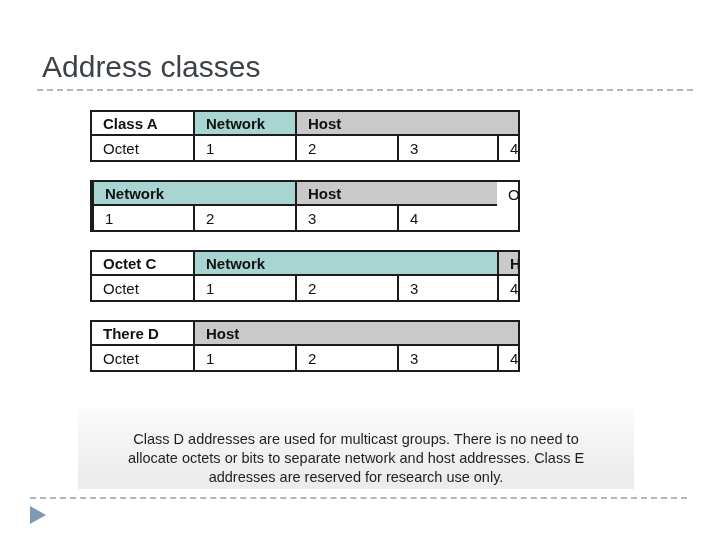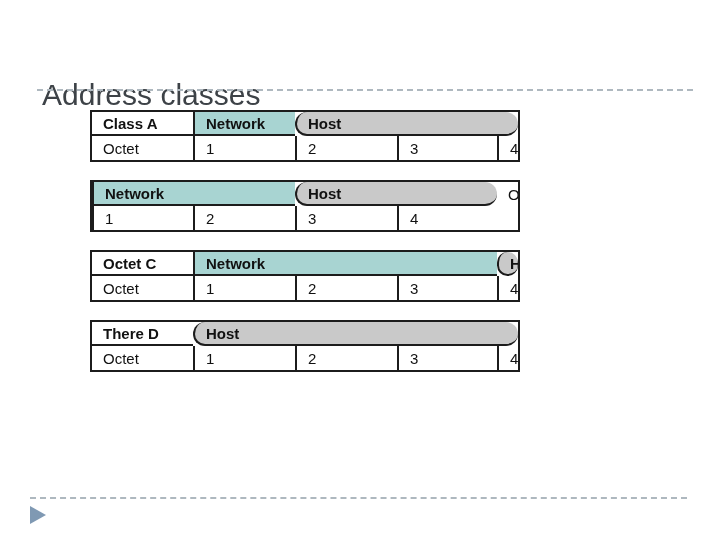--- a/index.html
+++ b/index.html
@@ -15,21 +15,20 @@
   * { margin: 0; padding: 0; box-sizing: border-box; }
   html, body { width: 720px; height: 540px; background: #ffffff; overflow: hidden; }
   body { font-family: "Liberation Sans", "DejaVu Sans", sans-serif; position: relative; }
 
   .slide { position: absolute; inset: 0; background: #ffffff; }
 
   .title {
     position: absolute; left: 42px; top: 50px;
     font-size: 30px; font-weight: 400; color: var(--title-text);
     white-space: nowrap;
-    margin-top: 28px;
   }
   .divider {
     position: absolute; height: 0;
     border-top: 2px dashed var(--divider);
   }
   .divider.top { left: 37px; top: 89px; width: 656px; }
   .divider.bottom { left: 30px; top: 497px; width: 657px; }
 
   .tables-wrap { position: absolute; left: 90px; top: 110px; width: 533px; }
 
@@ -46,21 +45,21 @@
     display: flex; align-items: center;
     padding-left: 11px;
     font-size: 15px; color: #111111;
     background: #ffffff;
     overflow: hidden; white-space: nowrap;
   }
   .cell.hdr { font-weight: 700; }
   .cell.bl { border-left: 2px solid var(--table-border); }
   .cell.bb { border-bottom: 2px solid var(--table-border); }
   .cell.network { background: var(--network-fill); }
-  .cell.host { background: var(--host-fill); border-radius: 12px; }
+  .cell.host { background: var(--host-fill); }
 
   .caption-panel {
     position: absolute; left: 78px; top: 409px; width: 556px; height: 80px;
     background: linear-gradient(180deg, #fbfbfb 0%, var(--caption-bg) 85%);
     padding-top: 21px;
   }
   .caption-line {
     text-align: center;
     font-size: 14.5px; line-height: 19px;
     color: var(--caption-text);
@@ -117,18 +116,23 @@
         <div class="cell hdr bb">There D</div>
         <div class="cell hdr bl bb host" style="grid-column: span 4;">Host</div>
         <div class="cell">Octet</div>
         <div class="cell bl">1</div>
         <div class="cell bl">2</div>
         <div class="cell bl">3</div>
         <div class="cell bl">4</div>
       </div>
     </div>
 
+  <div class="caption-panel">
+    <div class="caption-line">Class D addresses are used for multicast groups. There is no need to</div>
+    <div class="caption-line">allocate octets or bits to separate network and host addresses. Class E</div>
+    <div class="caption-line">addresses are reserved for research use only.</div>
+  </div>
 
   <div class="divider bottom"></div>
 
   <div class="next-arrow"></div>
 
 </div>
 
 </body></html>

